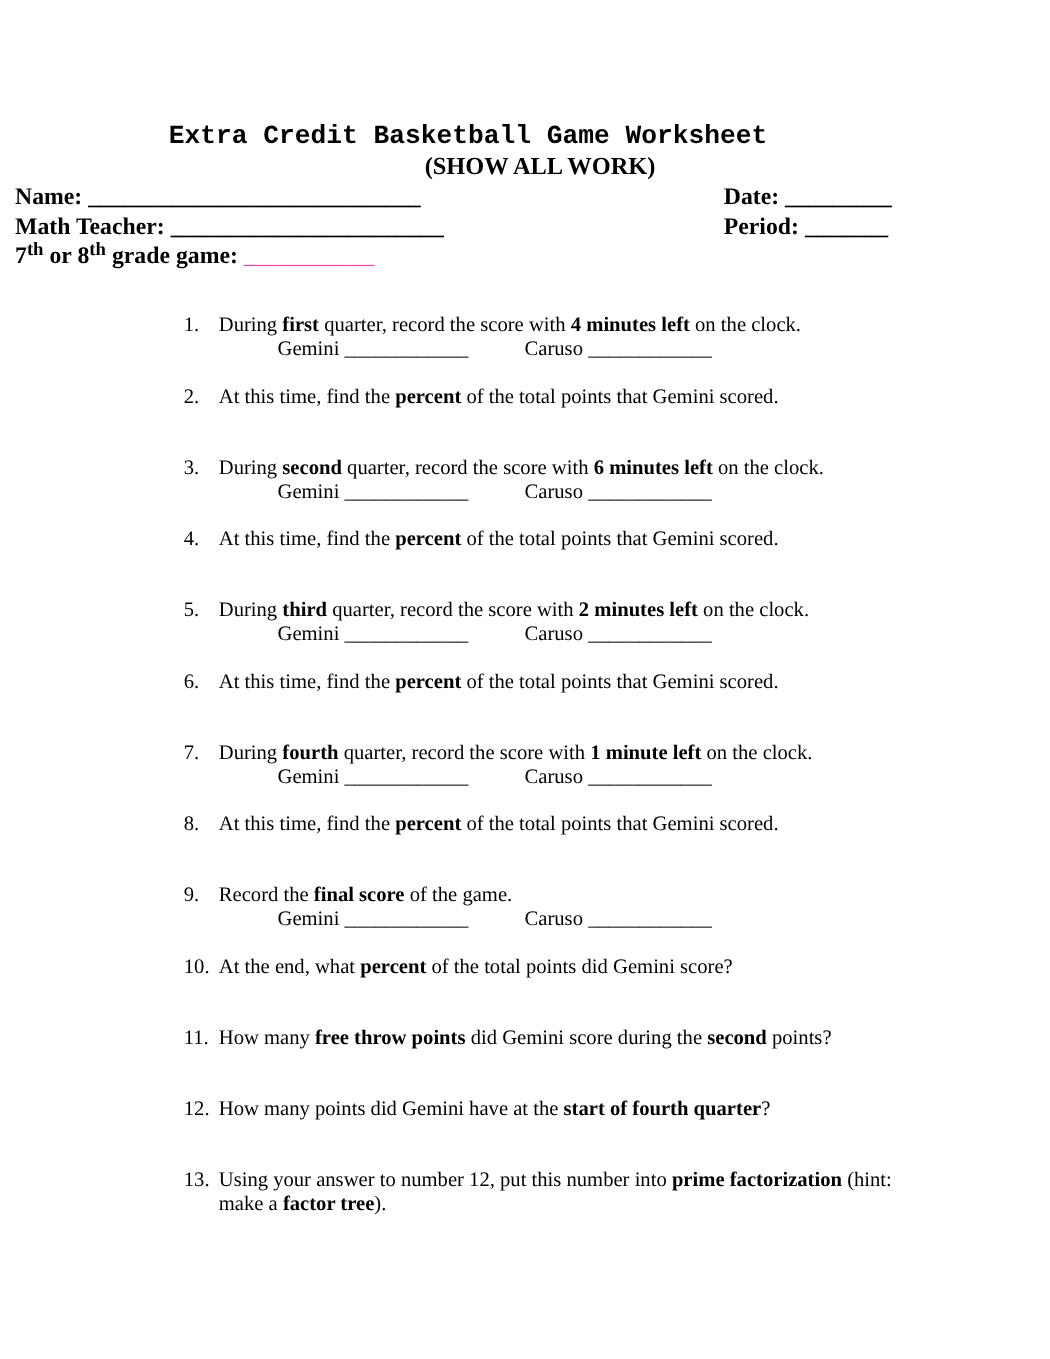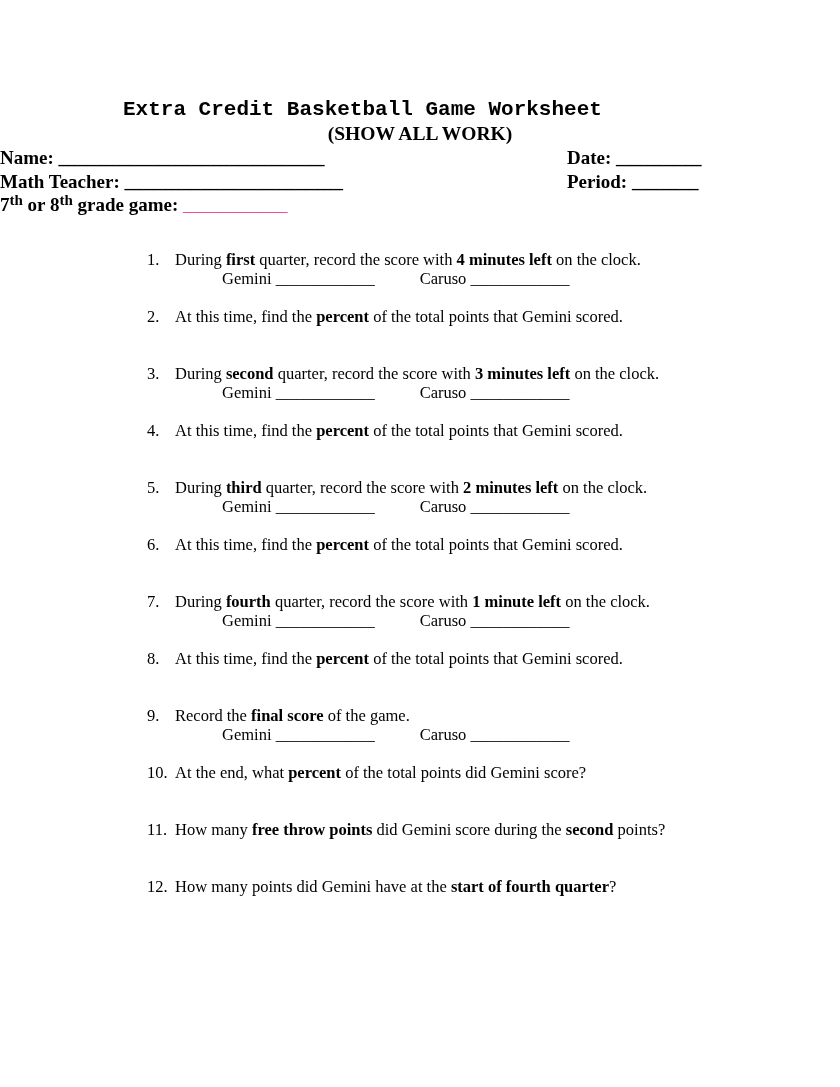--- a/index.html
+++ b/index.html
@@ -7,21 +7,21 @@
     width: 840px; height: 1087px;
     background: #ffffff;
     color: #000;
     font-family: "Liberation Serif", serif;
     position: relative;
     overflow: hidden;
   }
   .page { position: absolute; inset: 0; }
 
   
-  .header { position: absolute; top: 97px; left: 0; width: 728px; }
+  .header { position: absolute; top: 97px; left: 12px; width: 728px; }
   .title {
     margin-left: 123px;
     font-family: "Liberation Mono", monospace;
     font-weight: bold;
     font-size: 21px;
     line-height: 25px;
     white-space: nowrap;
   }
   .subtitle {
     width: 840px;
@@ -82,21 +82,21 @@
       <div class="q has-blanks">
         <div class="qnum">1.</div>
         <div class="qtext"><span>During </span><span class="b">first</span><span> quarter, record the score with </span><span class="b">4 minutes left</span><span> on the clock.</span><span class="blankrow"><span>Gemini</span><span class="score-blank"> ____________</span><span class="team2">Caruso</span><span class="score-blank"> ____________</span></span></div>
       </div>
       <div class="q">
         <div class="qnum">2.</div>
         <div class="qtext"><span>At this time, find the </span><span class="b">percent</span><span> of the total points that Gemini scored.</span></div>
       </div>
       <div class="q has-blanks">
         <div class="qnum">3.</div>
-        <div class="qtext"><span>During </span><span class="b">second</span><span> quarter, record the score with </span><span class="b">3 minutes left</span><span> on the clock.</span><span class="blankrow"><span>Gemini</span><span class="score-blank"> ____________</span><span class="team2">Caruso</span><span class="score-blank"> ____________</span></span></div>
+        <div class="qtext"><span>During </span><span class="b">second</span><span> quarter, record the score with </span><span class="b">6 minutes left</span><span> on the clock.</span><span class="blankrow"><span>Gemini</span><span class="score-blank"> ____________</span><span class="team2">Caruso</span><span class="score-blank"> ____________</span></span></div>
       </div>
       <div class="q">
         <div class="qnum">4.</div>
         <div class="qtext"><span>At this time, find the </span><span class="b">percent</span><span> of the total points that Gemini scored.</span></div>
       </div>
       <div class="q has-blanks">
         <div class="qnum">5.</div>
         <div class="qtext"><span>During </span><span class="b">third</span><span> quarter, record the score with </span><span class="b">2 minutes left</span><span> on the clock.</span><span class="blankrow"><span>Gemini</span><span class="score-blank"> ____________</span><span class="team2">Caruso</span><span class="score-blank"> ____________</span></span></div>
       </div>
       <div class="q">
@@ -120,15 +120,19 @@
         <div class="qtext"><span>At the end, what </span><span class="b">percent</span><span> of the total points did Gemini score?</span></div>
       </div>
       <div class="q">
         <div class="qnum">11.</div>
         <div class="qtext"><span>How many </span><span class="b">free throw points</span><span> did Gemini score during the </span><span class="b">second</span><span> points?</span></div>
       </div>
       <div class="q">
         <div class="qnum">12.</div>
         <div class="qtext"><span>How many points did Gemini have at the </span><span class="b">start of fourth quarter</span><span>?</span></div>
       </div>
+      <div class="q">
+        <div class="qnum">13.</div>
+        <div class="qtext"><span>Using your answer to number 12, put this number into </span><span class="b">prime factorization</span><span> (hint:</span><br><span>make a </span><span class="b">factor tree</span><span>).</span></div>
+      </div>
     </div>
 
 </div>
 
 </body></html>

